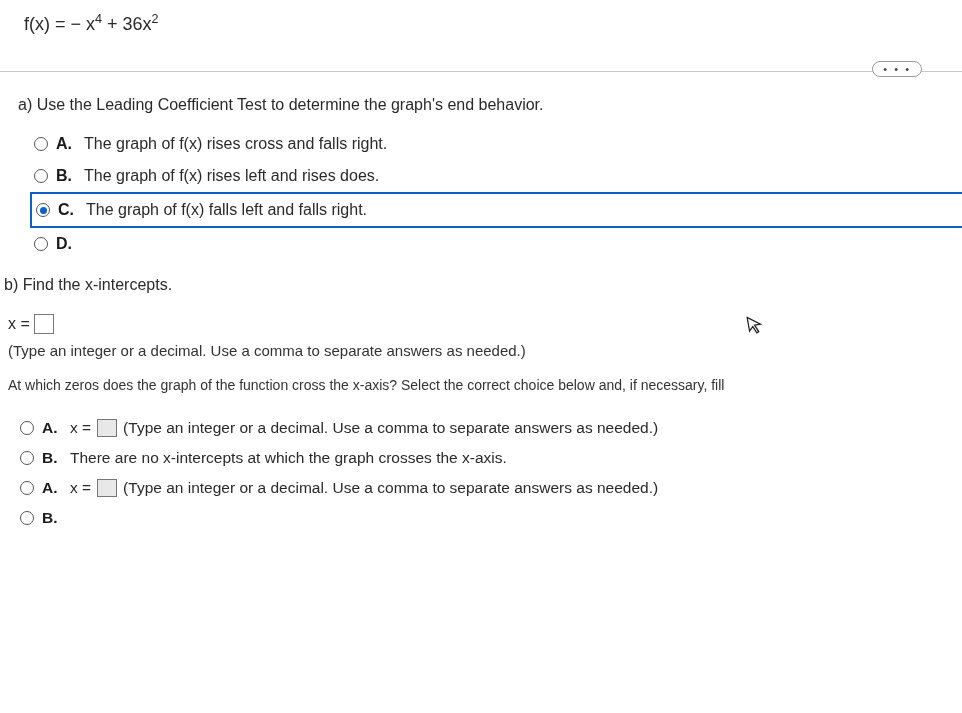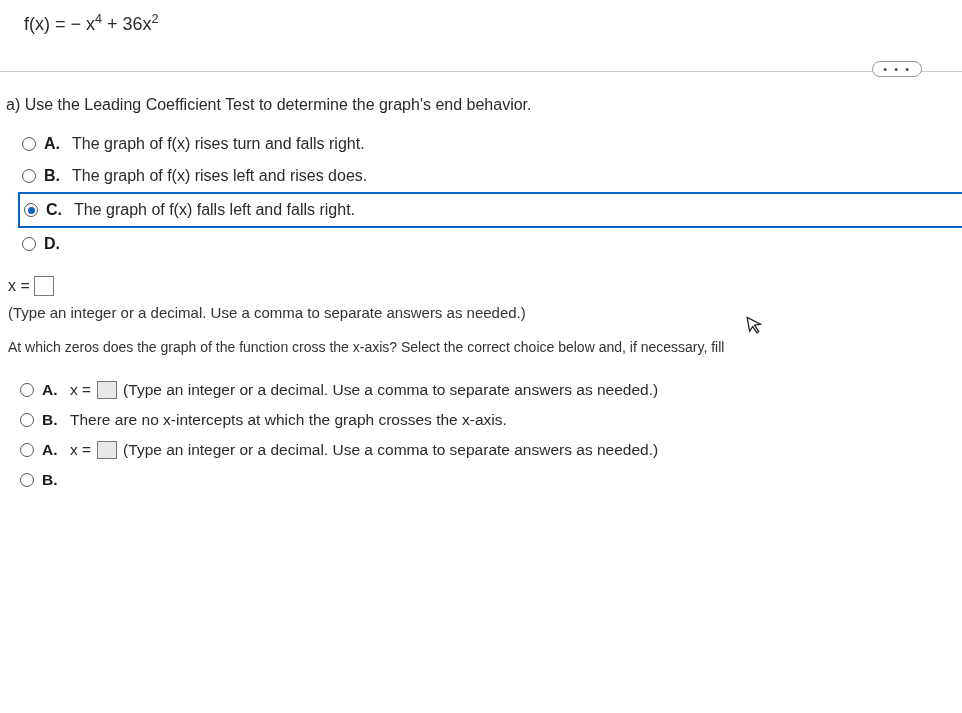--- a/index.html
+++ b/index.html
@@ -39,21 +39,21 @@
     background: #fff;
     border: 1px solid #999;
     border-radius: 10px;
     padding: 1px 10px;
     font-size: 11px;
     letter-spacing: 2px;
     color: #444;
     cursor: pointer;
   }
   .question {
-    padding: 0 0 0 4px;
+    padding: 0 0 0 16px;
   }
   .q-text {
     font-size: 16px;
     margin-bottom: 14px;
     padding-left: 2px;
   }
   .options {
     padding-left: 14px;
   }
   .option-row {
@@ -168,21 +168,21 @@
 <div class="hr-container">
   <div class="ellipsis-pill">• • •</div>
 </div>
 
 <div class="question">
   <div class="q-text">a) Use the Leading Coefficient Test to determine the graph's end behavior.</div>
   <div class="options">
     <div class="option-row">
       <span class="radio"></span>
       <span class="opt-letter">A.</span>
-      <span>The graph of f(x) rises turn and falls right.</span>
+      <span>The graph of f(x) rises cross and falls right.</span>
     </div>
     <div class="option-row">
       <span class="radio"></span>
       <span class="opt-letter">B.</span>
       <span>The graph of f(x) rises left and rises does.</span>
     </div>
     <div class="option-row selected">
       <span class="radio checked"></span>
       <span class="opt-letter">C.</span>
       <span>The graph of f(x) falls left and falls right.</span>
@@ -194,20 +194,21 @@
   </div>
 </div>
 
 <div class="cursor-arrow">
   <svg width="16" height="20" viewBox="0 0 16 20">
     <path d="M1 1 L1 15 L5 11 L8 18 L10 17 L7 10 L13 10 Z" fill="none" stroke="#222" stroke-width="1.3"></path>
   </svg>
 </div>
 
 <div class="section-b">
+  <div class="sub-label">b) Find the x-intercepts.</div>
 
   <div class="x-equals">
     <span>x =</span>
     <input class="input-box" style="">
   </div>
   <div class="hint">(Type an integer or a decimal. Use a comma to separate answers as needed.)</div>
 
   <div class="subq">At which zeros does the graph of the function cross the x-axis? Select the correct choice below and, if necessary, fill</div>
 
   <div class="option-inline">

